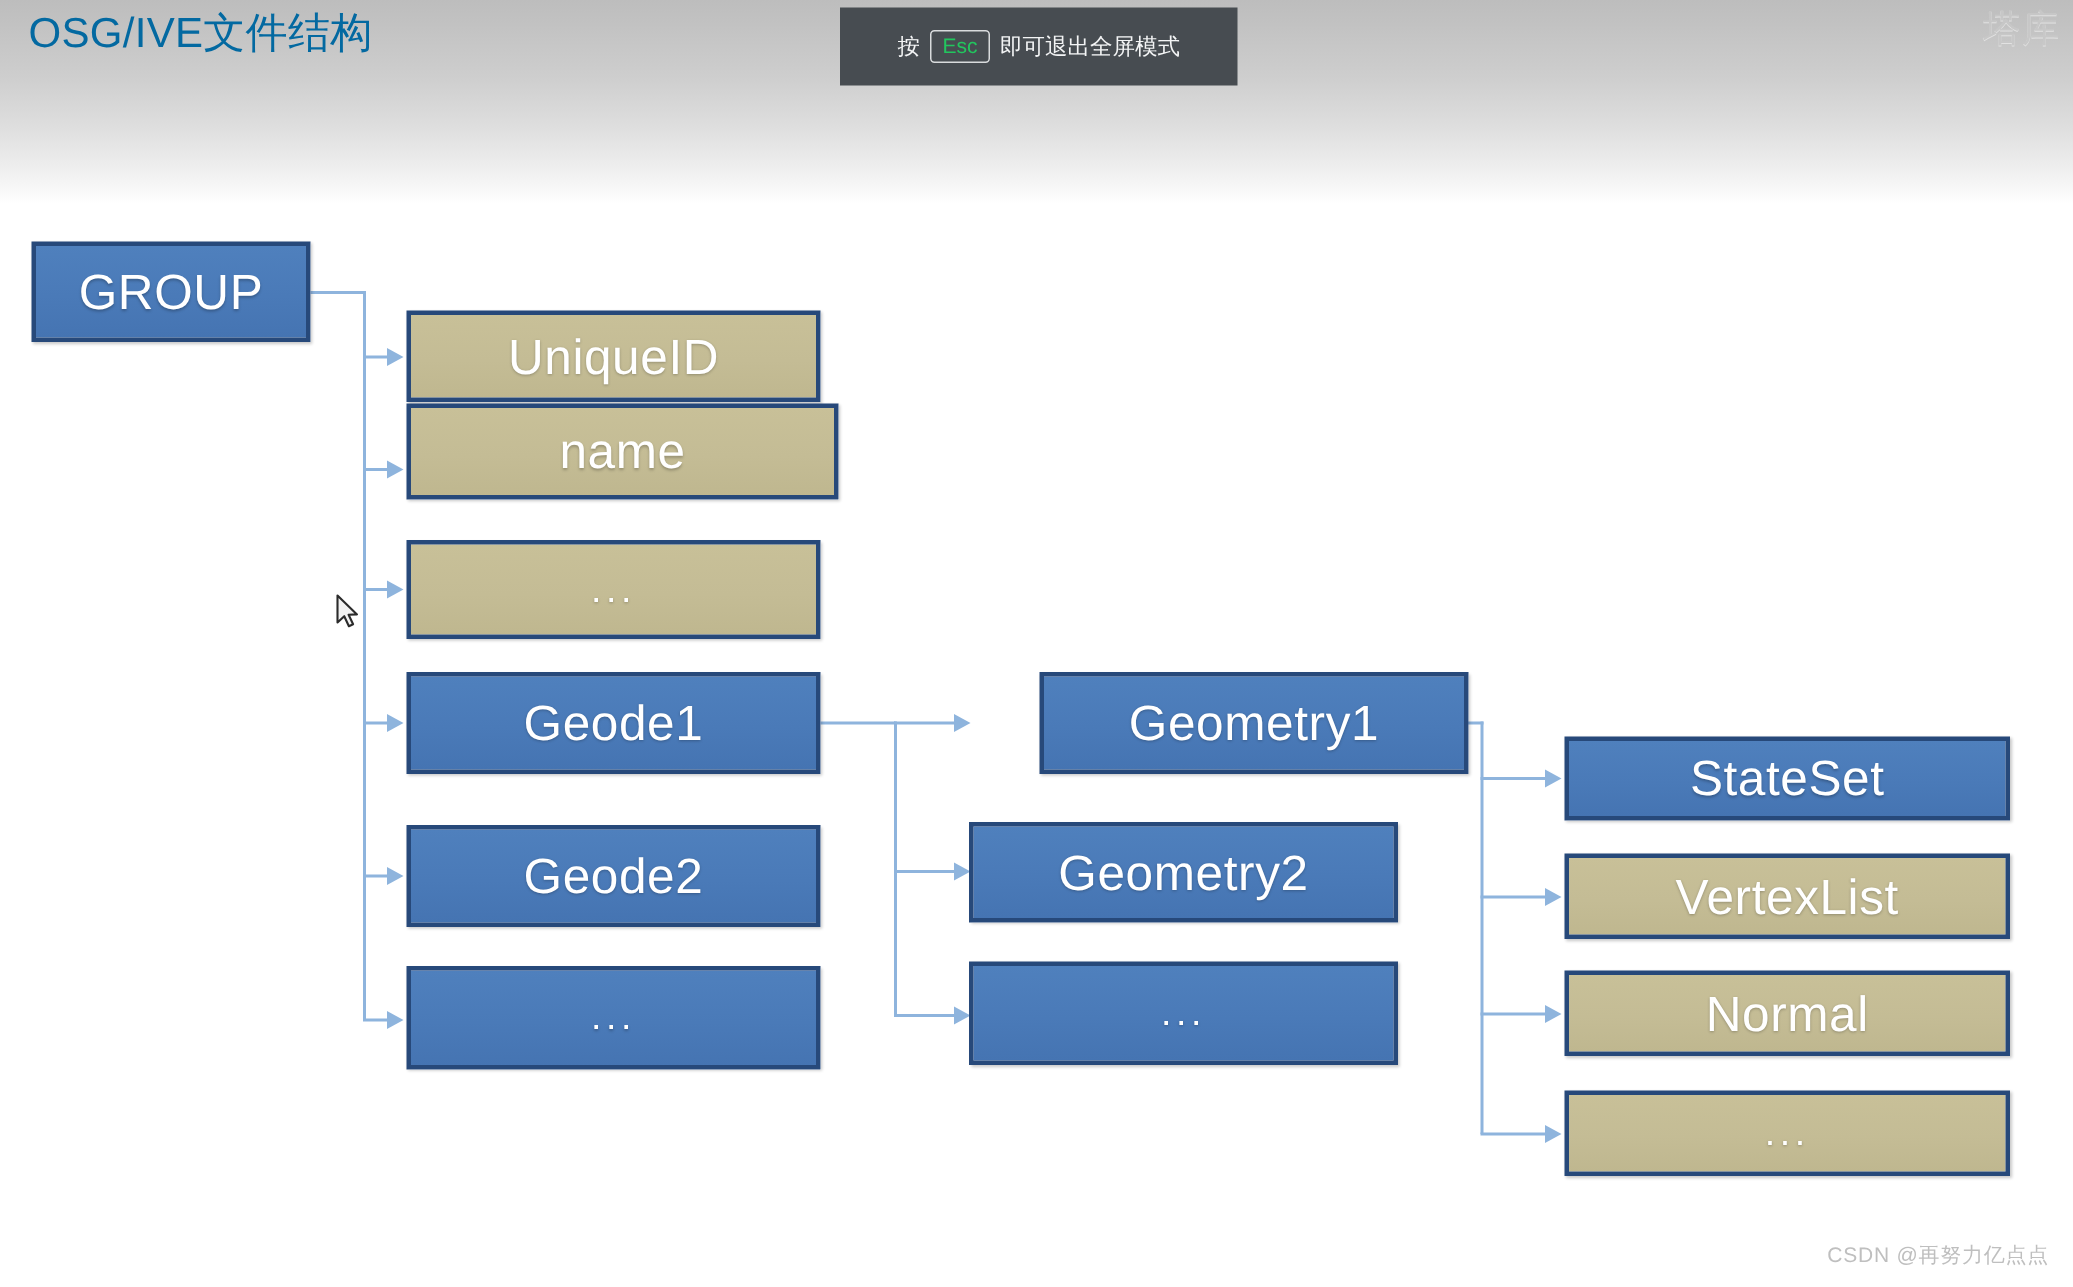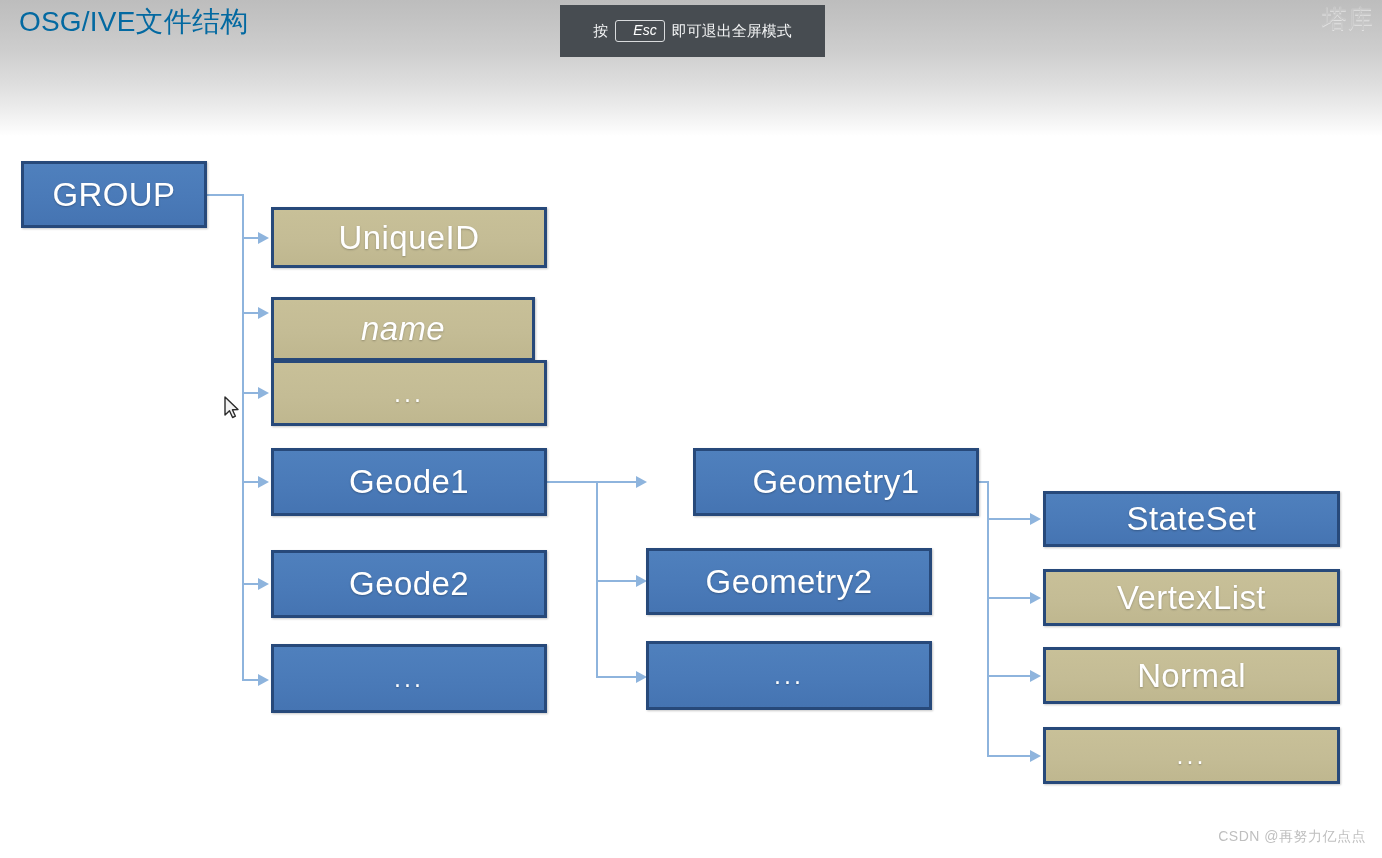--- a/index.html
+++ b/index.html
@@ -53,25 +53,24 @@
     display: flex;
     align-items: center;
     justify-content: center;
     gap: 7px;
     color: #f3f4f5;
     font-size: 15px;
   }
   #fullscreen-toast .kbd {
     border: 1.5px solid #d9dbdd;
     border-radius: 3px;
-    padding: 1px 7px 2px 17px;
+    padding: 1px 7px 2px 7px;
     font-size: 14px;
     line-height: 17px;
-    color: #ffffff;
-    font-style: italic;
+    color: #22c55e;
   }
 
   
   #watermark-topright {
     position: absolute;
     right: 8px; top: 2px;
     font-size: 25px;
     color: #c9c9c9;
     text-shadow: 0 1px 0 #e8e8e8;
     letter-spacing: 1px;
@@ -204,21 +203,21 @@
   <div class="hline" style="left:987px; top:675px; width:48px;"></div>
   <div class="arrowhead" style="left:1030px; top:670px;"></div>
 
   <div class="hline" style="left:987px; top:755px; width:48px;"></div>
   <div class="arrowhead" style="left:1030px; top:750px;"></div>
 
   <div class="node blue" style="left:21px; top:161px; width:186px; height:67px;">GROUP</div>
 
   <div class="node tan" style="left:271px; top:207px; width:276px; height:61px;">UniqueID</div>
 
-  <div class="node tan" style="left:271px; top:297px; width:264px; height:64px;font-style:italic;">name</div>
+  <div class="node tan" style="left:271px; top:269px; width:288px; height:64px;">name</div>
 
   <div class="node tan ellipsis" style="left:271px; top:360px; width:276px; height:66px;">...</div>
 
   <div class="node blue" style="left:271px; top:448px; width:276px; height:68px;">Geode1</div>
 
   <div class="node blue" style="left:271px; top:550px; width:276px; height:68px;">Geode2</div>
 
   <div class="node blue ellipsis" style="left:271px; top:644px; width:276px; height:69px;">...</div>
 
   <div class="node blue" style="left:646px; top:448px; width:286px; height:68px;margin-left:47px;">Geometry1</div>

